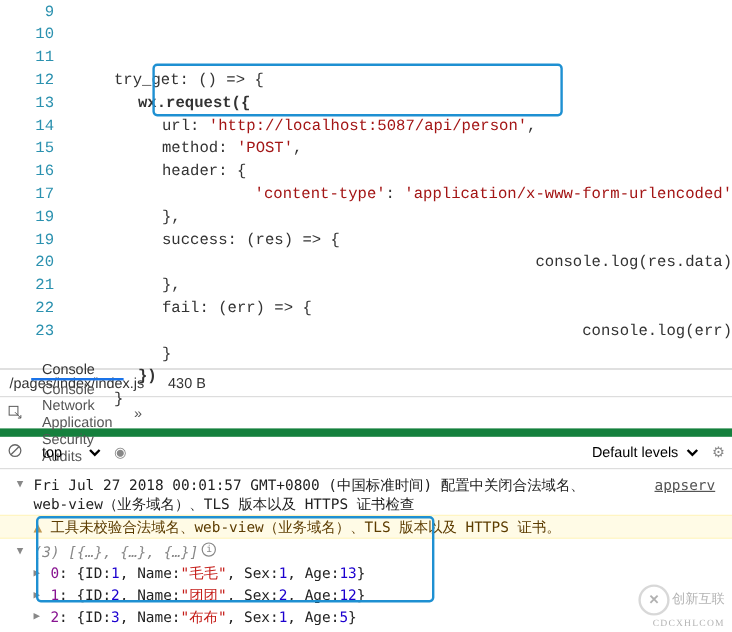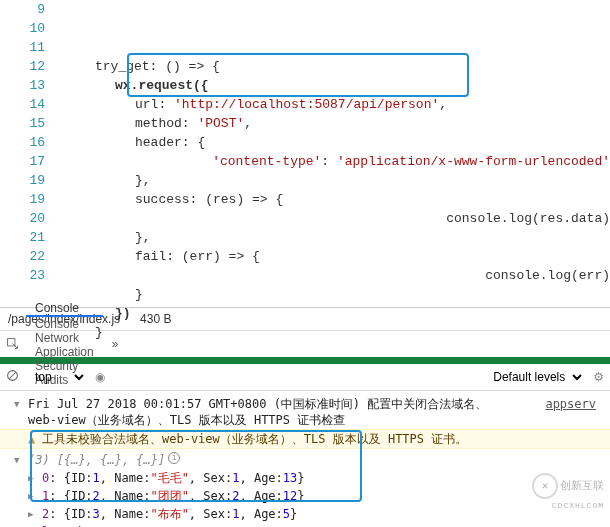--- a/index.html
+++ b/index.html
@@ -163,24 +163,24 @@
     border-radius: 4px;
     left: 30px;
     top: 430px;
     width: 328px;
     height: 68px;
     pointer-events: none;
   }
   .logo {
     position: absolute;
     right: 6px;
-    bottom: 18px;
+    bottom: 4px;
     width: 80px;
     height: 36px;
-    font-family: Liberation Mono, monospace;
+    font-family: Liberation Serif, serif;
     font-size: 11px;
     color: #555;
     text-align: right;
     opacity: 0.45;
     line-height: 12px;
   }
   .logo .cir {
     display:inline-block;width:22px;height:22px;border:2px solid #aaa;border-radius:50%;
     vertical-align:middle;margin-right:2px;text-align:center;line-height:22px;font-weight:bold;
   }

